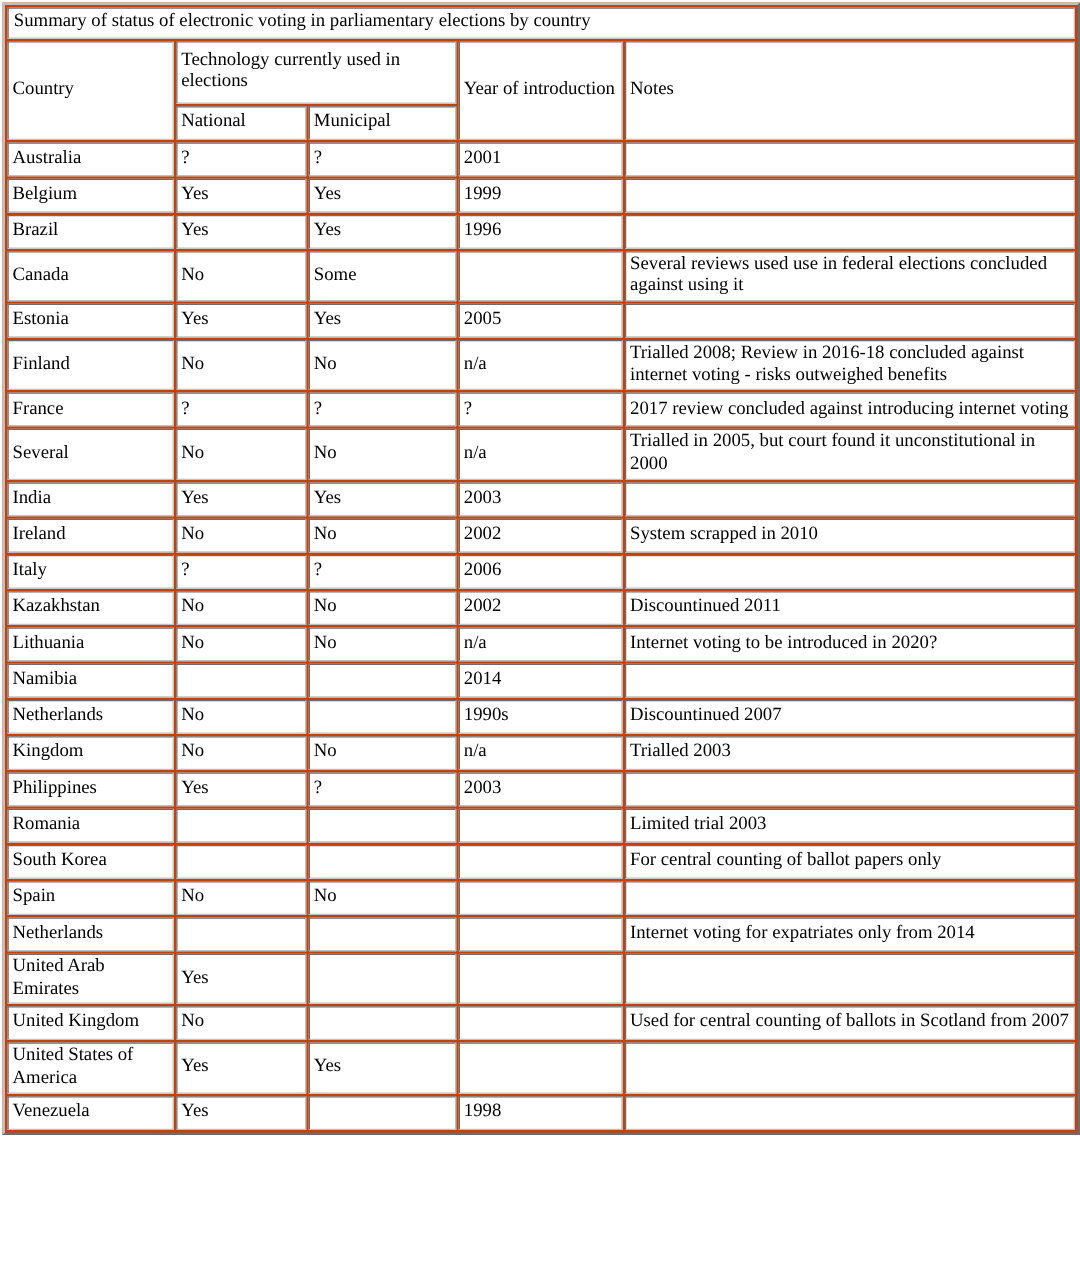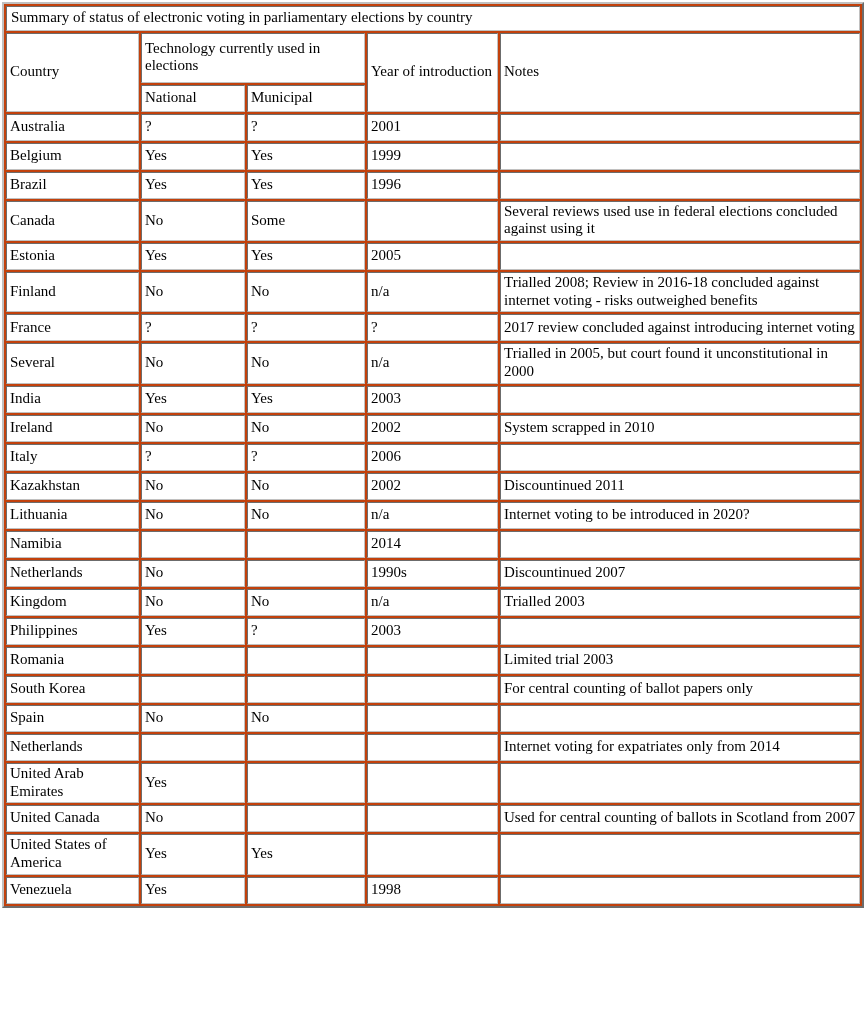--- a/index.html
+++ b/index.html
@@ -227,21 +227,21 @@
         <td>Internet voting for expatriates only from 2014</td>
       </tr>
       <tr class="data-row">
         <td>United Arab Emirates</td>
         <td>Yes</td>
         <td></td>
         <td></td>
         <td></td>
       </tr>
       <tr class="data-row">
-        <td>United Canada</td>
+        <td>United Kingdom</td>
         <td>No</td>
         <td></td>
         <td></td>
         <td>Used for central counting of ballots in Scotland from 2007</td>
       </tr>
       <tr class="data-row">
         <td>United States of America</td>
         <td>Yes</td>
         <td>Yes</td>
         <td></td>

